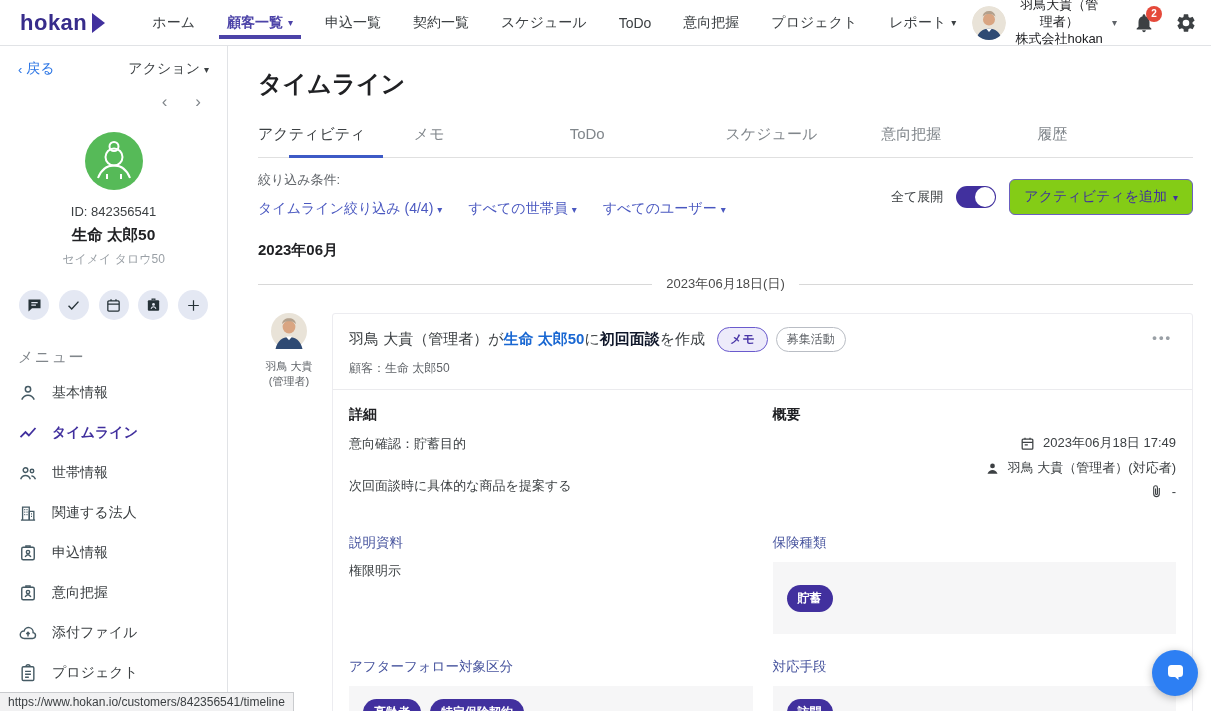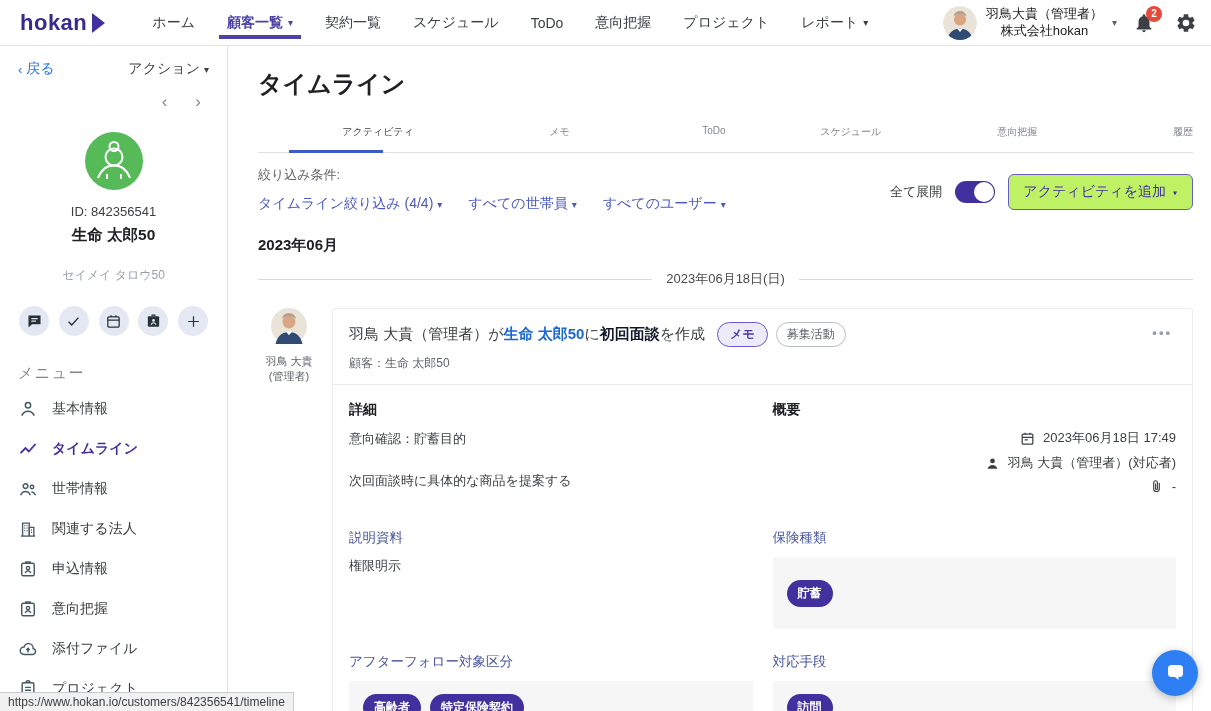--- a/index.html
+++ b/index.html
@@ -31,47 +31,47 @@
   .back-link { color:#2e77e5; font-size:14px; cursor:pointer; display:flex; align-items:center; gap:4px; }
   .back-chev { font-size:13px; }
   .action-dd { font-size:14px; color:#3c4043; cursor:pointer; }
   .action-dd .caret { font-size:10px; margin-left:4px; }
   .pager { display:flex; justify-content:flex-end; gap:28px; margin:14px 8px 0 0; color:#80868b; font-size:17px; }
   .pager span { cursor:pointer; }
   .profile { text-align:center; margin-top:20px; }
   .avatar-green { width:58px; height:58px; border-radius:50%; background:#56ba58; margin:0 auto; display:flex; align-items:center; justify-content:center; }
   .cust-id { margin-top:14px; font-size:13px; color:#3c4043; }
   .cust-name { margin-top:6px; font-size:15.5px; font-weight:700; color:#202124; }
-  .cust-kana { margin-top:21px; font-size:12px; color:#9aa0a6; }
+  .cust-kana { margin-top:5px; font-size:12px; color:#9aa0a6; }
   .quick-actions { display:flex; justify-content:space-between; margin-top:22px; padding:0 1px; }
   .qa-btn { width:30px; height:30px; border-radius:50%; background:#e4e8f3; display:flex; align-items:center; justify-content:center; cursor:pointer; }
   .menu-label { margin-top:28px; font-size:15px; color:#80868b; letter-spacing:1.5px; }
   .side-menu { margin-top:6px; }
   .side-item { display:flex; align-items:center; gap:14px; height:40px; font-size:14px; color:#3c4043; cursor:pointer; }
   .side-item.active { color:#41309e; font-weight:700; }
   .side-item svg { flex-shrink:0; }
 
   
   .main { flex:1; padding:16px 18px 0 30px; overflow:hidden; position:relative; background:#fff; }
   .page-title { font-size:24px; font-weight:800; color:#202124; margin:6px 0 16px; }
   .tabs { display:flex; border-bottom:1px solid #e0e0e0; }
-  .tab { flex:1; text-align:right; padding:9px 0 13px; font-size:10px; color:#80868b; cursor:pointer; position:relative; }
+  .tab { flex:1; text-align:left; padding:9px 0 13px; font-size:15px; color:#80868b; cursor:pointer; position:relative; }
   .tab.active { color:#3c4043; }
   .tab.active::after { content:""; position:absolute; left:20%; right:20%; bottom:-1px; height:3px; background:#3d5ac6; }
 
   .filter-bar { display:flex; justify-content:space-between; align-items:flex-start; margin-top:13px; }
   .filter-label { font-size:13px; color:#5f6368; }
   .filter-dds { display:flex; gap:26px; margin-top:11px; }
   .filter-dd { color:#4a58c0; font-size:14px; cursor:pointer; }
   .filter-dd .caret { font-size:10px; margin-left:4px; }
   .filter-controls { display:flex; align-items:center; gap:13px; margin-top:8px; }
   .toggle-label { font-size:13px; color:#3c4043; }
   .switch { width:40px; height:22px; border-radius:11px; background:#41309e; position:relative; cursor:pointer; flex-shrink:0; }
   .switch .knob { position:absolute; top:1px; right:1px; width:20px; height:20px; border-radius:50%; background:#fff; }
-  .add-btn { border:1px solid #6a5fc0; background:#bef264; color:#41309e; font-size:14px; border-radius:6px; padding:8px 14px; cursor:pointer; font-family:Liberation Mono, monospace; }
+  .add-btn { border:1px solid #6a5fc0; background:#84cc16; color:#41309e; font-size:14px; border-radius:6px; padding:8px 14px; cursor:pointer; font-family:Liberation Serif, serif; }
   .add-btn .caret { font-size:10px; margin-left:6px; }
 
   .month-heading { font-size:15px; font-weight:700; color:#202124; margin-top:23px; }
   .date-divider { display:flex; align-items:center; gap:14px; margin:15px 0 20px; font-size:13px; color:#4a4a4a; }
   .date-divider .line { flex:1; height:1px; background:#d8d8d8; }
 
   .activity-row { display:flex; gap:12px; }
   .gutter { width:62px; flex-shrink:0; text-align:center; }
   .g-avatar { width:36px; height:36px; border-radius:50%; overflow:hidden; margin:0 auto; }
   .g-name { font-size:11px; color:#5f6368; margin-top:6px; line-height:1.4; }
@@ -116,20 +116,23 @@
   </div>
   <nav class="nav-items">
     <div class="nav-item">
         <span>ホーム</span>
       </div>
     <div class="nav-item active">
         <span>顧客一覧</span>
         <span class="caret">▾</span>
       </div>
     <div class="nav-item">
+        <span>申込一覧</span>
+      </div>
+    <div class="nav-item">
         <span>契約一覧</span>
       </div>
     <div class="nav-item">
         <span>スケジュール</span>
       </div>
     <div class="nav-item">
         <span>ToDo</span>
       </div>
     <div class="nav-item">
         <span>意向把握</span>

